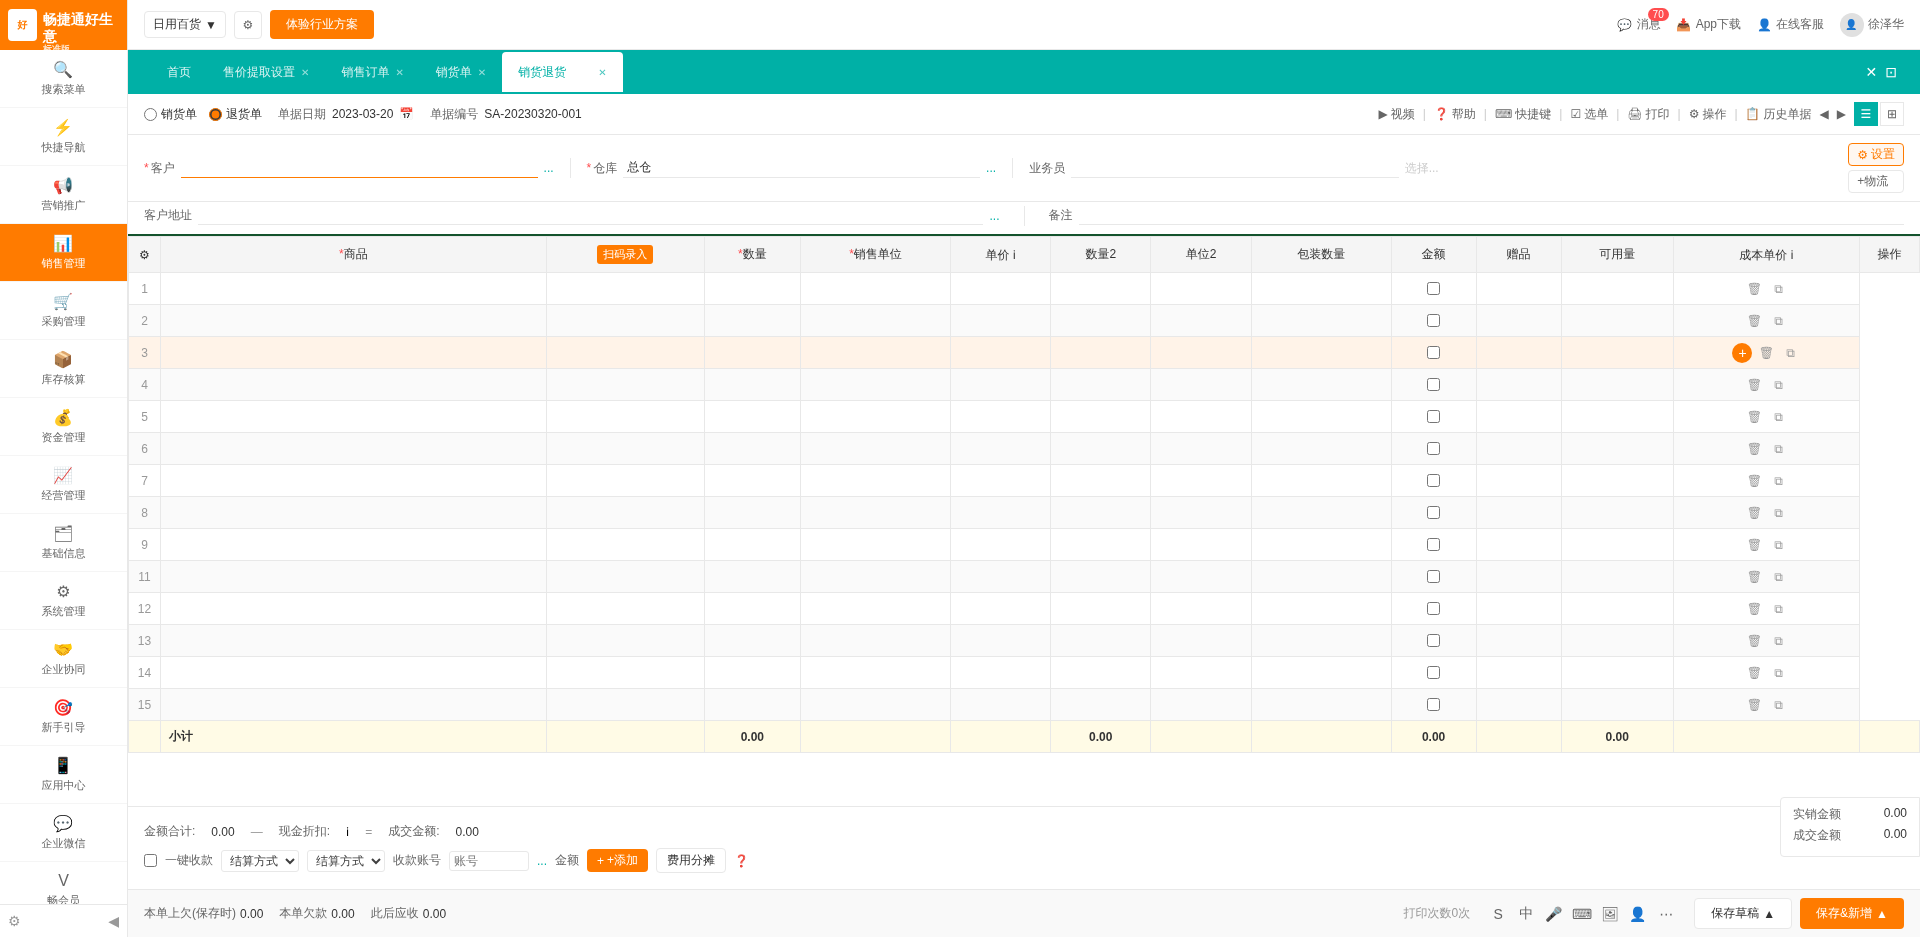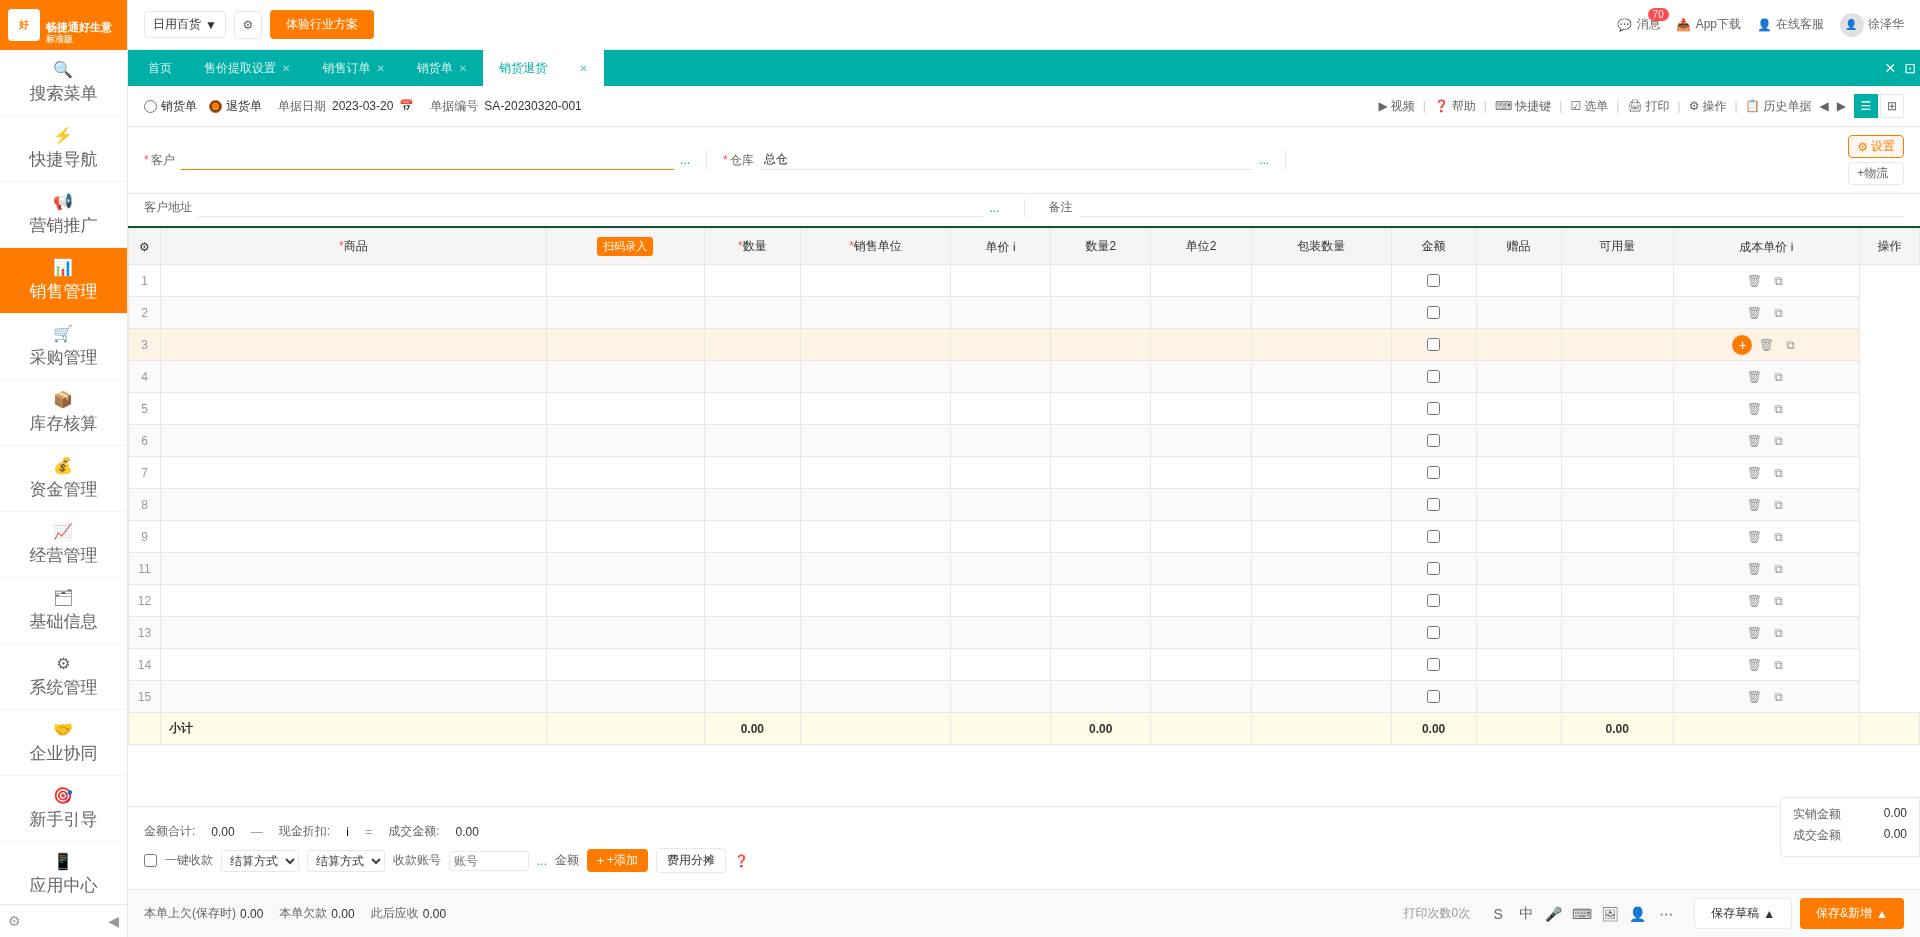--- a/index.html
+++ b/index.html
@@ -4,47 +4,47 @@
   <style>
     * { box-sizing: border-box; margin: 0; padding: 0; font-family: 'Microsoft YaHei', Arial, sans-serif; font-size: 12px; }
     body { background: #f0f2f5; display: flex; height: 937px; overflow: hidden; }
 
     
     .sidebar { width: 128px; background: #fff; display: flex; flex-direction: column; border-right: 1px solid #e8e8e8; flex-shrink: 0; }
     .sidebar-logo { background: #ff7b00; padding: 10px 8px; display: flex; align-items: center; gap: 6px; color: #fff; font-size: 13px; font-weight: bold; height: 50px; }
     .sidebar-logo .logo-icon { width: 32px; height: 32px; background: #fff; border-radius: 4px; display: flex; align-items: center; justify-content: center; }
     .sidebar-logo .logo-icon span { color: #ff7b00; font-size: 10px; font-weight: bold; }
     .sidebar-logo .logo-text { line-height: 1.2; }
-    .sidebar-logo .logo-text .line1 { font-size: 11px; margin-top: 16px; }
+    .sidebar-logo .logo-text .line1 { font-size: 14px; margin-top: 16px; }
     .sidebar-logo .logo-text .line2 { font-size: 9px; opacity: 0.8; }
     .sidebar-nav { flex: 1; overflow-y: auto; }
     .sidebar-item { display: flex; flex-direction: column; align-items: center; padding: 10px 4px; cursor: pointer; color: #666; border-bottom: 1px solid #f5f5f5; }
     .sidebar-item.active { background: #ff7b00; color: #fff; }
     .sidebar-item .item-icon { font-size: 16px; margin-bottom: 3px; }
-    .sidebar-item .item-label { font-size: 17px; text-align: center; }
+    .sidebar-item .item-label { font-size: 11px; text-align: center; }
     .sidebar-footer { border-top: 1px solid #e8e8e8; padding: 8px; display: flex; justify-content: space-between; }
     .sidebar-footer .footer-btn { cursor: pointer; color: #999; font-size: 14px; }
 
     
     .main { flex: 1; display: flex; flex-direction: column; overflow: hidden; }
 
     
     .topbar { height: 50px; background: #fff; border-bottom: 1px solid #e8e8e8; display: flex; align-items: center; padding: 0 16px; gap: 8px; }
     .topbar-left { flex: 1; display: flex; align-items: center; gap: 8px; }
     .topbar-select { border: 1px solid #e8e8e8; border-radius: 4px; padding: 4px 8px; background: #fff; cursor: pointer; display: flex; align-items: center; gap: 4px; color: #333; }
     .topbar-settings-btn { width: 28px; height: 28px; border: 1px solid #e8e8e8; border-radius: 4px; display: flex; align-items: center; justify-content: center; cursor: pointer; color: #666; }
     .topbar-action-btn { background: #ff7b00; color: #fff; border: none; border-radius: 4px; padding: 6px 16px; cursor: pointer; font-size: 12px; }
     .topbar-right { display: flex; align-items: center; gap: 16px; }
     .topbar-right .notify { display: flex; align-items: center; gap: 4px; cursor: pointer; color: #666; position: relative; }
     .badge { background: #ff4d4f; color: #fff; border-radius: 10px; padding: 1px 5px; font-size: 10px; position: absolute; top: -8px; right: -8px; }
     .topbar-right .user { display: flex; align-items: center; gap: 4px; cursor: pointer; color: #666; }
     .avatar { width: 24px; height: 24px; border-radius: 50%; background: #e0e0e0; display: flex; align-items: center; justify-content: center; font-size: 10px; color: #666; }
 
     
-    .tabbar { background: #00b0a6; display: flex; align-items: center; height: 36px; padding: 0 4px; }
+    .tabbar { background: #00b0a6; display: flex; align-items: center; height: 44px; padding: 0 23px; }
     .tab { padding: 0 16px; height: 40px; display: flex; align-items: center; gap: 6px; cursor: pointer; color: rgba(255,255,255,0.85); font-size: 13px; position: relative; }
     .tab.active { background: #fff; color: #00b0a6; border-radius: 4px 4px 0 0; gap: 32px; }
     .tab .close-icon { font-size: 10px; opacity: 0.7; }
     .tabbar-close { margin-left: auto; display: flex; align-items: center; gap: 8px; }
     .tabbar-close span { color: #fff; cursor: pointer; font-size: 14px; }
 
     
     .content { flex: 1; background: #fff; overflow: hidden; display: flex; flex-direction: column; }
 
     
@@ -349,20 +349,25 @@
           <input type="text" class="field-input" style="border-bottom: 1px solid rgb(255, 123, 0);">
           <span class="field-ellipsis">...</span>
         </div>
         <div class="field-divider"></div>
         <div class="form-field">
           <span class="field-label required">仓库</span>
           <input type="text" class="field-input" value="总仓" style="">
           <span class="field-ellipsis">...</span>
         </div>
         <div class="field-divider"></div>
+        <div class="form-field">
+          <span class="field-label">业务员</span>
+          <input type="text" class="field-input" style="">
+          <span class="field-ellipsis" style="color:#ccc;">选择...</span>
+        </div>
         <div style="flex:1"></div>
         <div class="form-buttons">
           <button class="form-btn orange">
             <span>⚙</span>
             <span>设置</span>
           </button>
           <button class="form-btn">
             <span>+物流</span>
           </button>
         </div>

